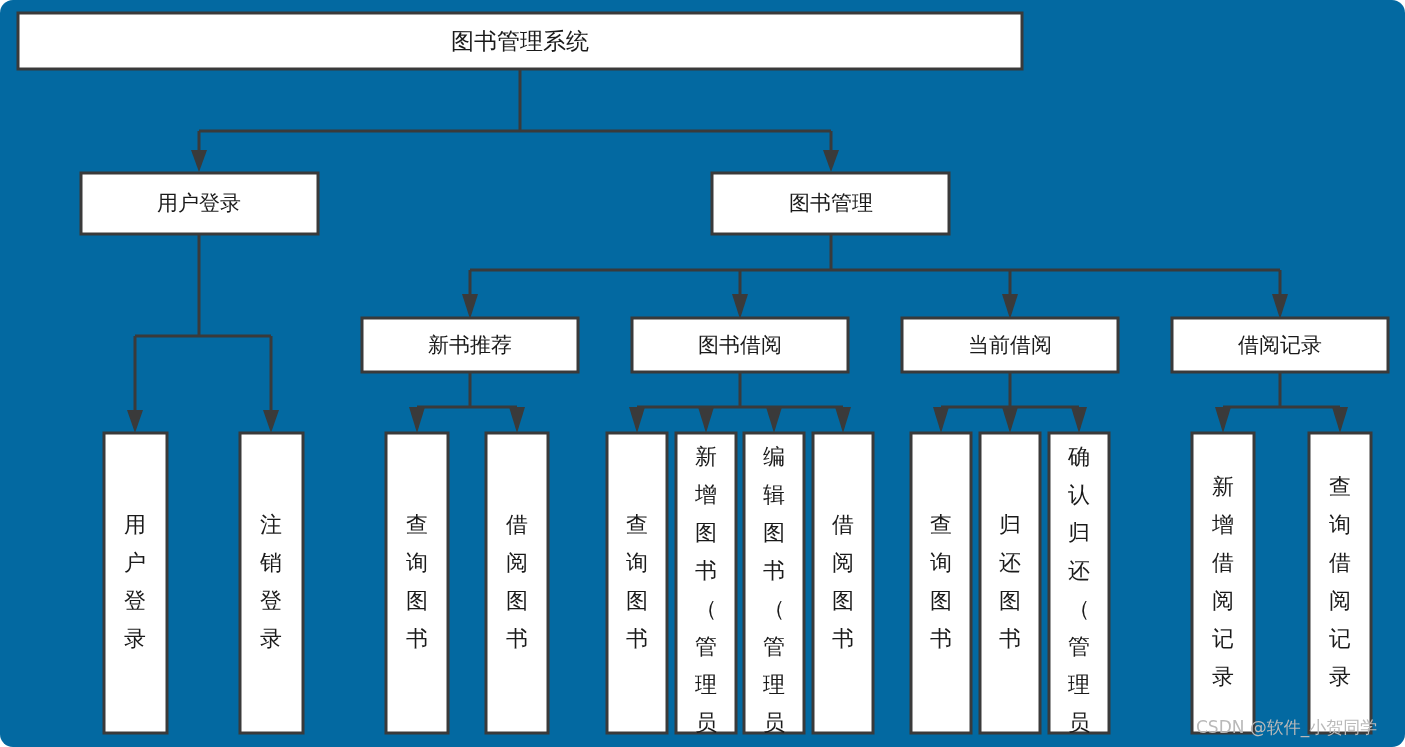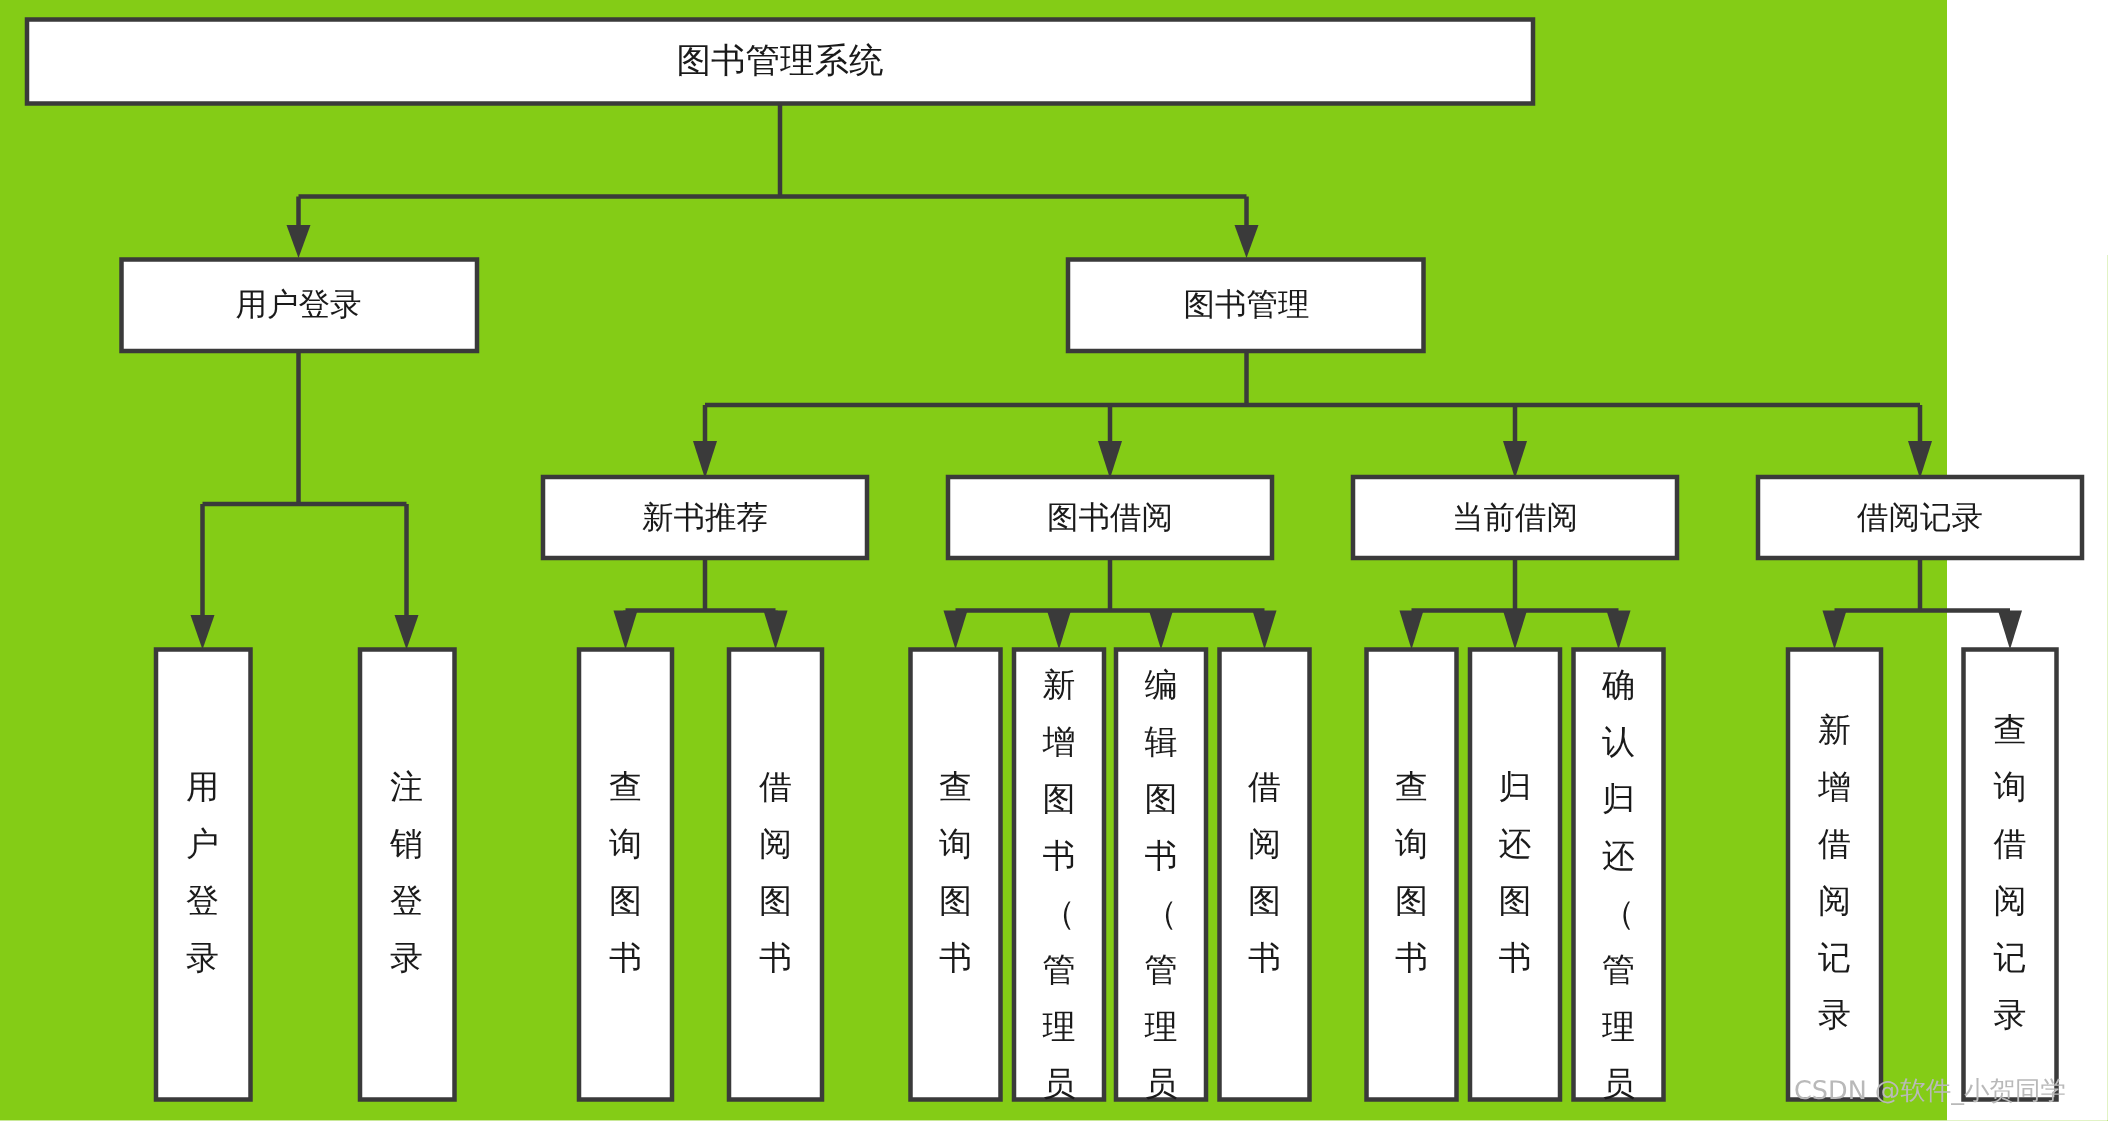--- a/index.html
+++ b/index.html
@@ -8,23 +8,24 @@
     background: #ffffff;
   }
   body {
     width: 1405px;
     height: 747px;
     font-family: "DejaVu Sans", "Liberation Sans", sans-serif;
     overflow: hidden;
   }
   #diagram-root {
     position: relative;
-    width: 1298px;
+    width: 1405px;
     height: 747px;
-    background: #84cc16;
+    background: #0369a1;
+    border-radius: 13px;
   }
   svg.diagram-canvas {
     position: absolute;
     left: 0;
     top: 0;
     width: 1405px;
     height: 747px;
   }
   .node-box {
     fill: #ffffff;

